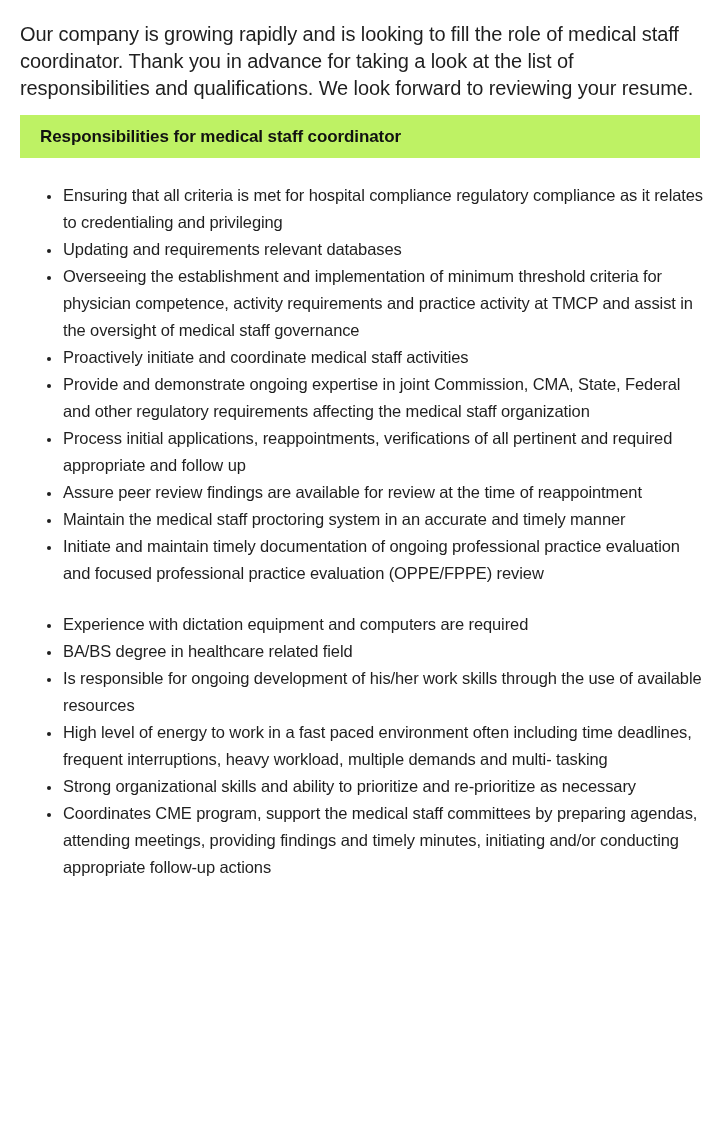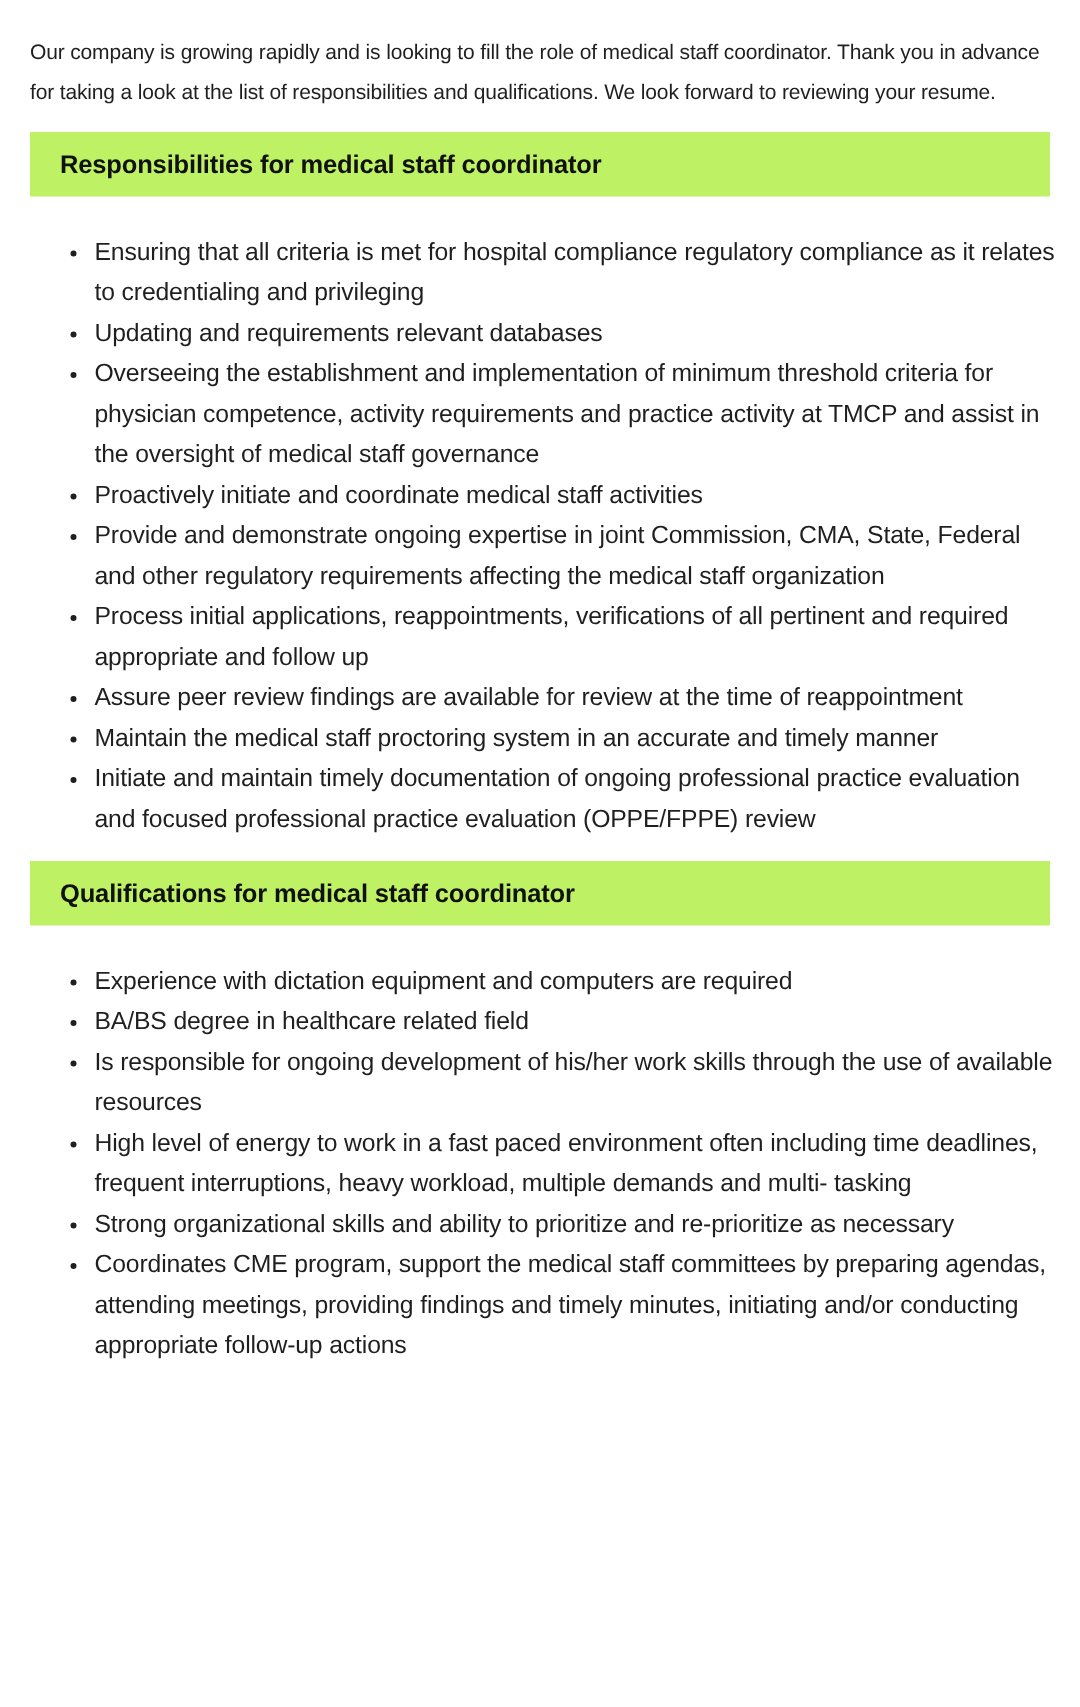--- a/index.html
+++ b/index.html
@@ -19,21 +19,21 @@
     margin: 4px 20px 0 20px;
     font-size: 29px;
     line-height: 37px;
     font-weight: 800;
     text-align: center;
     color: #000000;
     letter-spacing: -0.3px;
   }
   .intro {
     margin: 21px 22px 0 20px;
-    font-size: 14px;
+    font-size: 20px;
     line-height: 27px;
     letter-spacing: -0.1px;
   }
   .section-heading {
     margin: 13px 20px 0 20px;
     background: #bef264;
     padding: 11px 20px 11px 20px;
     font-size: 17px;
     line-height: 21px;
     font-weight: 700;
@@ -73,21 +73,20 @@
       <li>Proactively initiate and coordinate medical staff activities</li>
       <li>Provide and demonstrate ongoing expertise in joint Commission, CMA, State, Federal and other regulatory requirements affecting the medical staff organization</li>
       <li>Process initial applications, reappointments, verifications of all pertinent and required appropriate and follow up</li>
       <li>Assure peer review findings are available for review at the time of reappointment</li>
       <li>Maintain the medical staff proctoring system in an accurate and timely manner</li>
       <li>Initiate and maintain timely documentation of ongoing professional practice evaluation and focused professional practice evaluation (OPPE/FPPE) review</li>
     </ul>
   </section>
 
   <section>
-    <div class="section-heading">Qualifications for medical staff coordinator</div>
     <ul class="bullet-list">
       <li>Experience with dictation equipment and computers are required</li>
       <li>BA/BS degree in healthcare related field</li>
       <li>Is responsible for ongoing development of his/her work skills through the use of available resources</li>
       <li>High level of energy to work in a fast paced environment often including time deadlines, frequent interruptions, heavy workload, multiple demands and multi- tasking</li>
       <li>Strong organizational skills and ability to prioritize and re-prioritize as necessary</li>
       <li>Coordinates CME program, support the medical staff committees by preparing agendas, attending meetings, providing findings and timely minutes, initiating and/or conducting appropriate follow-up actions</li>
     </ul>
   </section>
 

